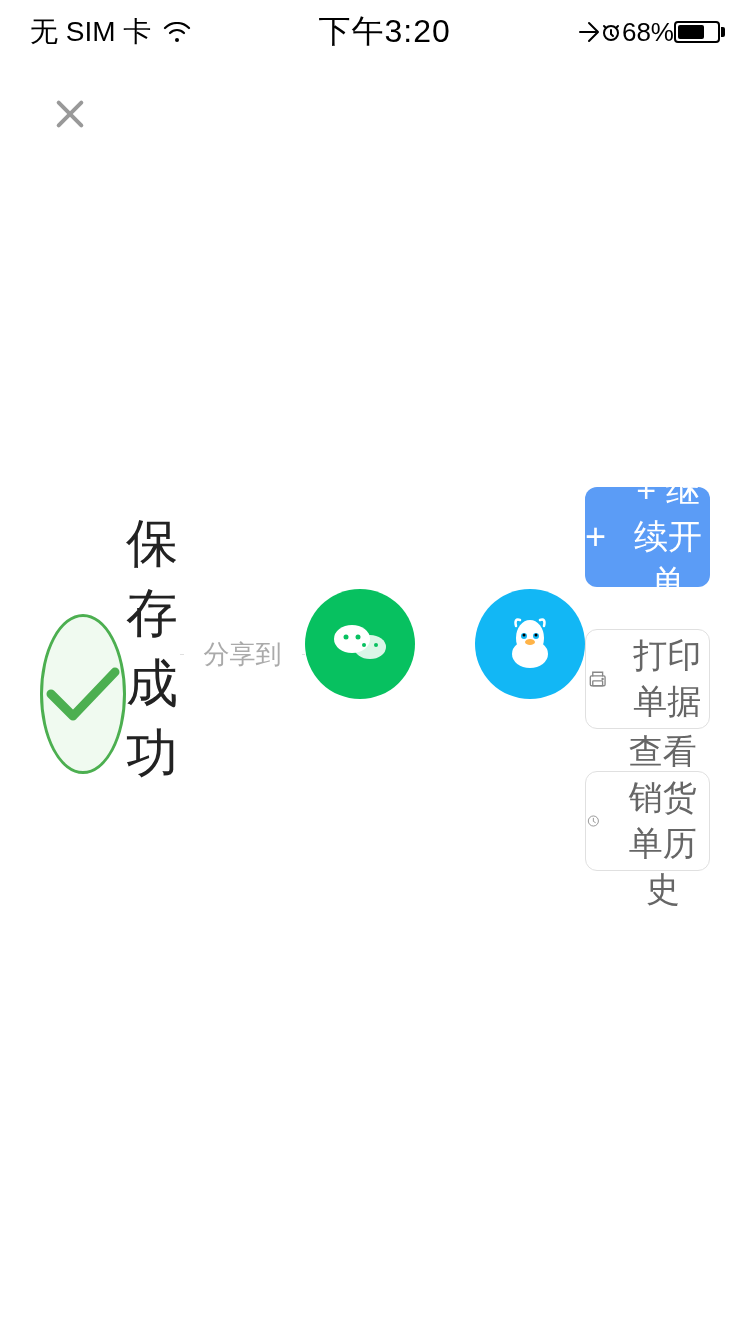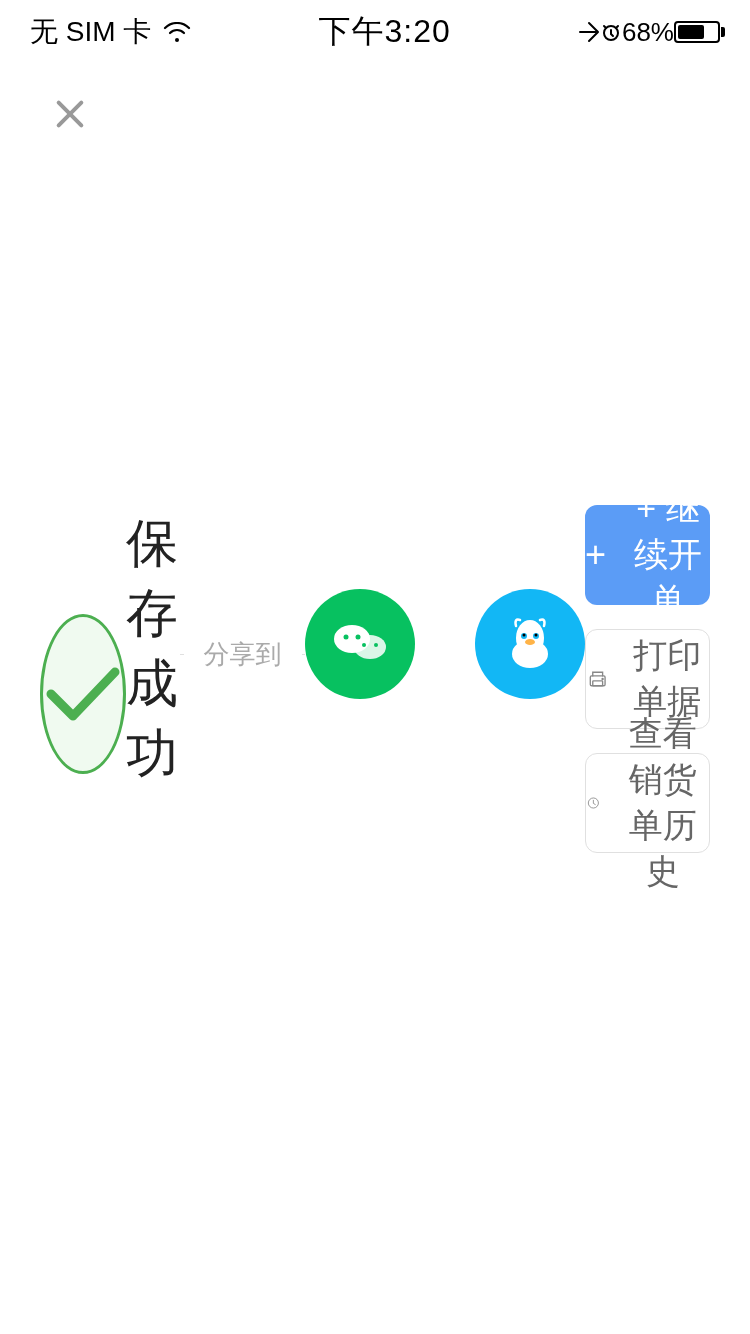--- a/index.html
+++ b/index.html
@@ -234,20 +234,21 @@
 
     .btn-primary {
       background: #5B9CF6;
       color: #fff;
     }
 
     .btn-secondary {
       background: #fff;
       color: #666;
       border: 1px solid #e0e0e0;
+      margin-top: 18px;
     }
 
   </style>
 </head>
 <body>
 
 <div class="status-bar">
   <div class="status-left">
     <span>无 SIM 卡</span>
     <svg class="wifi-icon" viewBox="0 0 28 20" fill="none" xmlns="http://www.w3.org/2000/svg">

